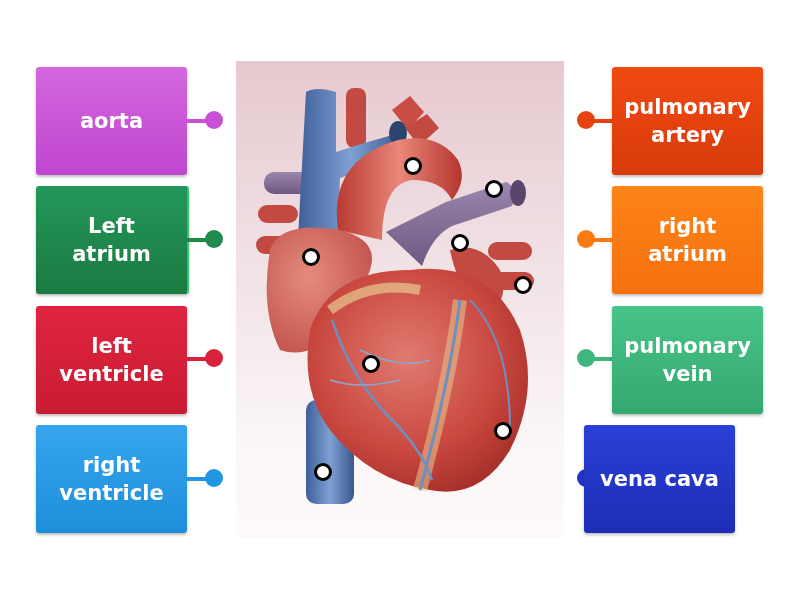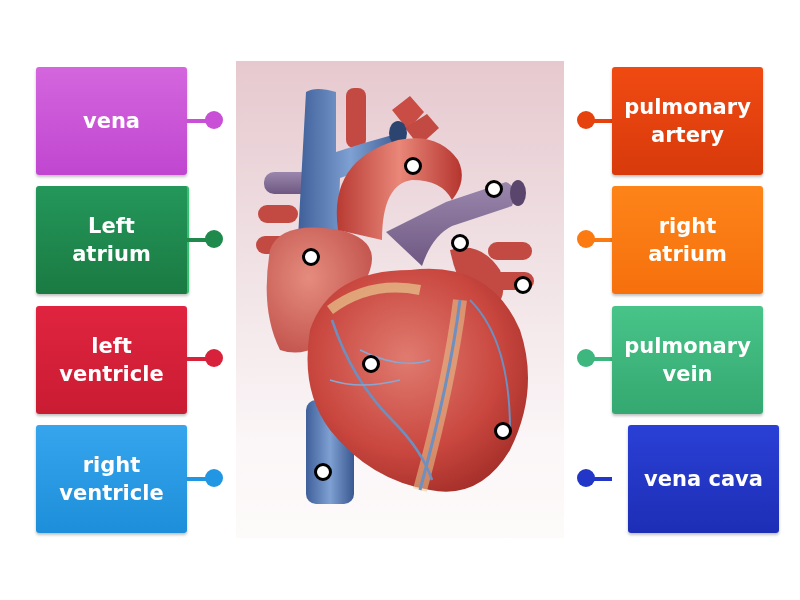--- a/index.html
+++ b/index.html
@@ -9,21 +9,21 @@
   .conn{position:absolute;height:4px;}
   .dot{position:absolute;width:18px;height:18px;border-radius:50%;}
   .image-area{position:absolute;left:236px;top:61px;width:328px;height:477px;overflow:hidden;
     background:linear-gradient(180deg,#e6c9cf 0%,#f1e3e6 45%,#fbf6f7 80%,#fdfafa 100%);}
   .hot{position:absolute;width:12px;height:12px;border-radius:50%;background:#fff;border:3px solid #000;box-sizing:content-box;cursor:pointer;}
 </style>
 </head>
 <body>
 
 <div class="card" style="left:36px;top:67px;background:linear-gradient(#d466de,#c046d0);">
-  <span>vena</span>
+  <span>aorta</span>
 </div>
 <div class="conn" style="left:187px;top:119px;width:20px;background:#c84fd6;"></div>
 <div class="dot" style="left:205px;top:111px;background:#c84fd6;"></div>
 
 <div class="card" style="left:36px;top:186px;background:linear-gradient(#24975a,#1a7a42);border-right:2px solid #36c070;">
   <span>Left
 atrium</span>
 </div>
 <div class="conn" style="left:187px;top:238px;width:20px;background:#1f8a4c;"></div>
 <div class="dot" style="left:205px;top:230px;background:#1f8a4c;"></div>
@@ -131,15 +131,15 @@
 
 <div class="dot" style="left:577px;top:349px;background:#3db77e;"></div>
 <div class="conn" style="left:592px;top:357px;width:20px;background:#3db77e;"></div>
 <div class="card" style="left:612px;top:306px;background:linear-gradient(#48c489,#34a870);">
   <span>pulmonary
 vein</span>
 </div>
 
 <div class="dot" style="left:577px;top:469px;background:#2236c8;"></div>
 <div class="conn" style="left:592px;top:477px;width:20px;background:#2236c8;"></div>
-<div class="card" style="left:628px;top:425px;background:linear-gradient(#2a40d6,#1d2eb5);justify-content:center;">
+<div class="card" style="left:584px;top:425px;background:linear-gradient(#2a40d6,#1d2eb5);justify-content:center;">
   <span>vena cava</span>
 </div>
 
 </body></html>

